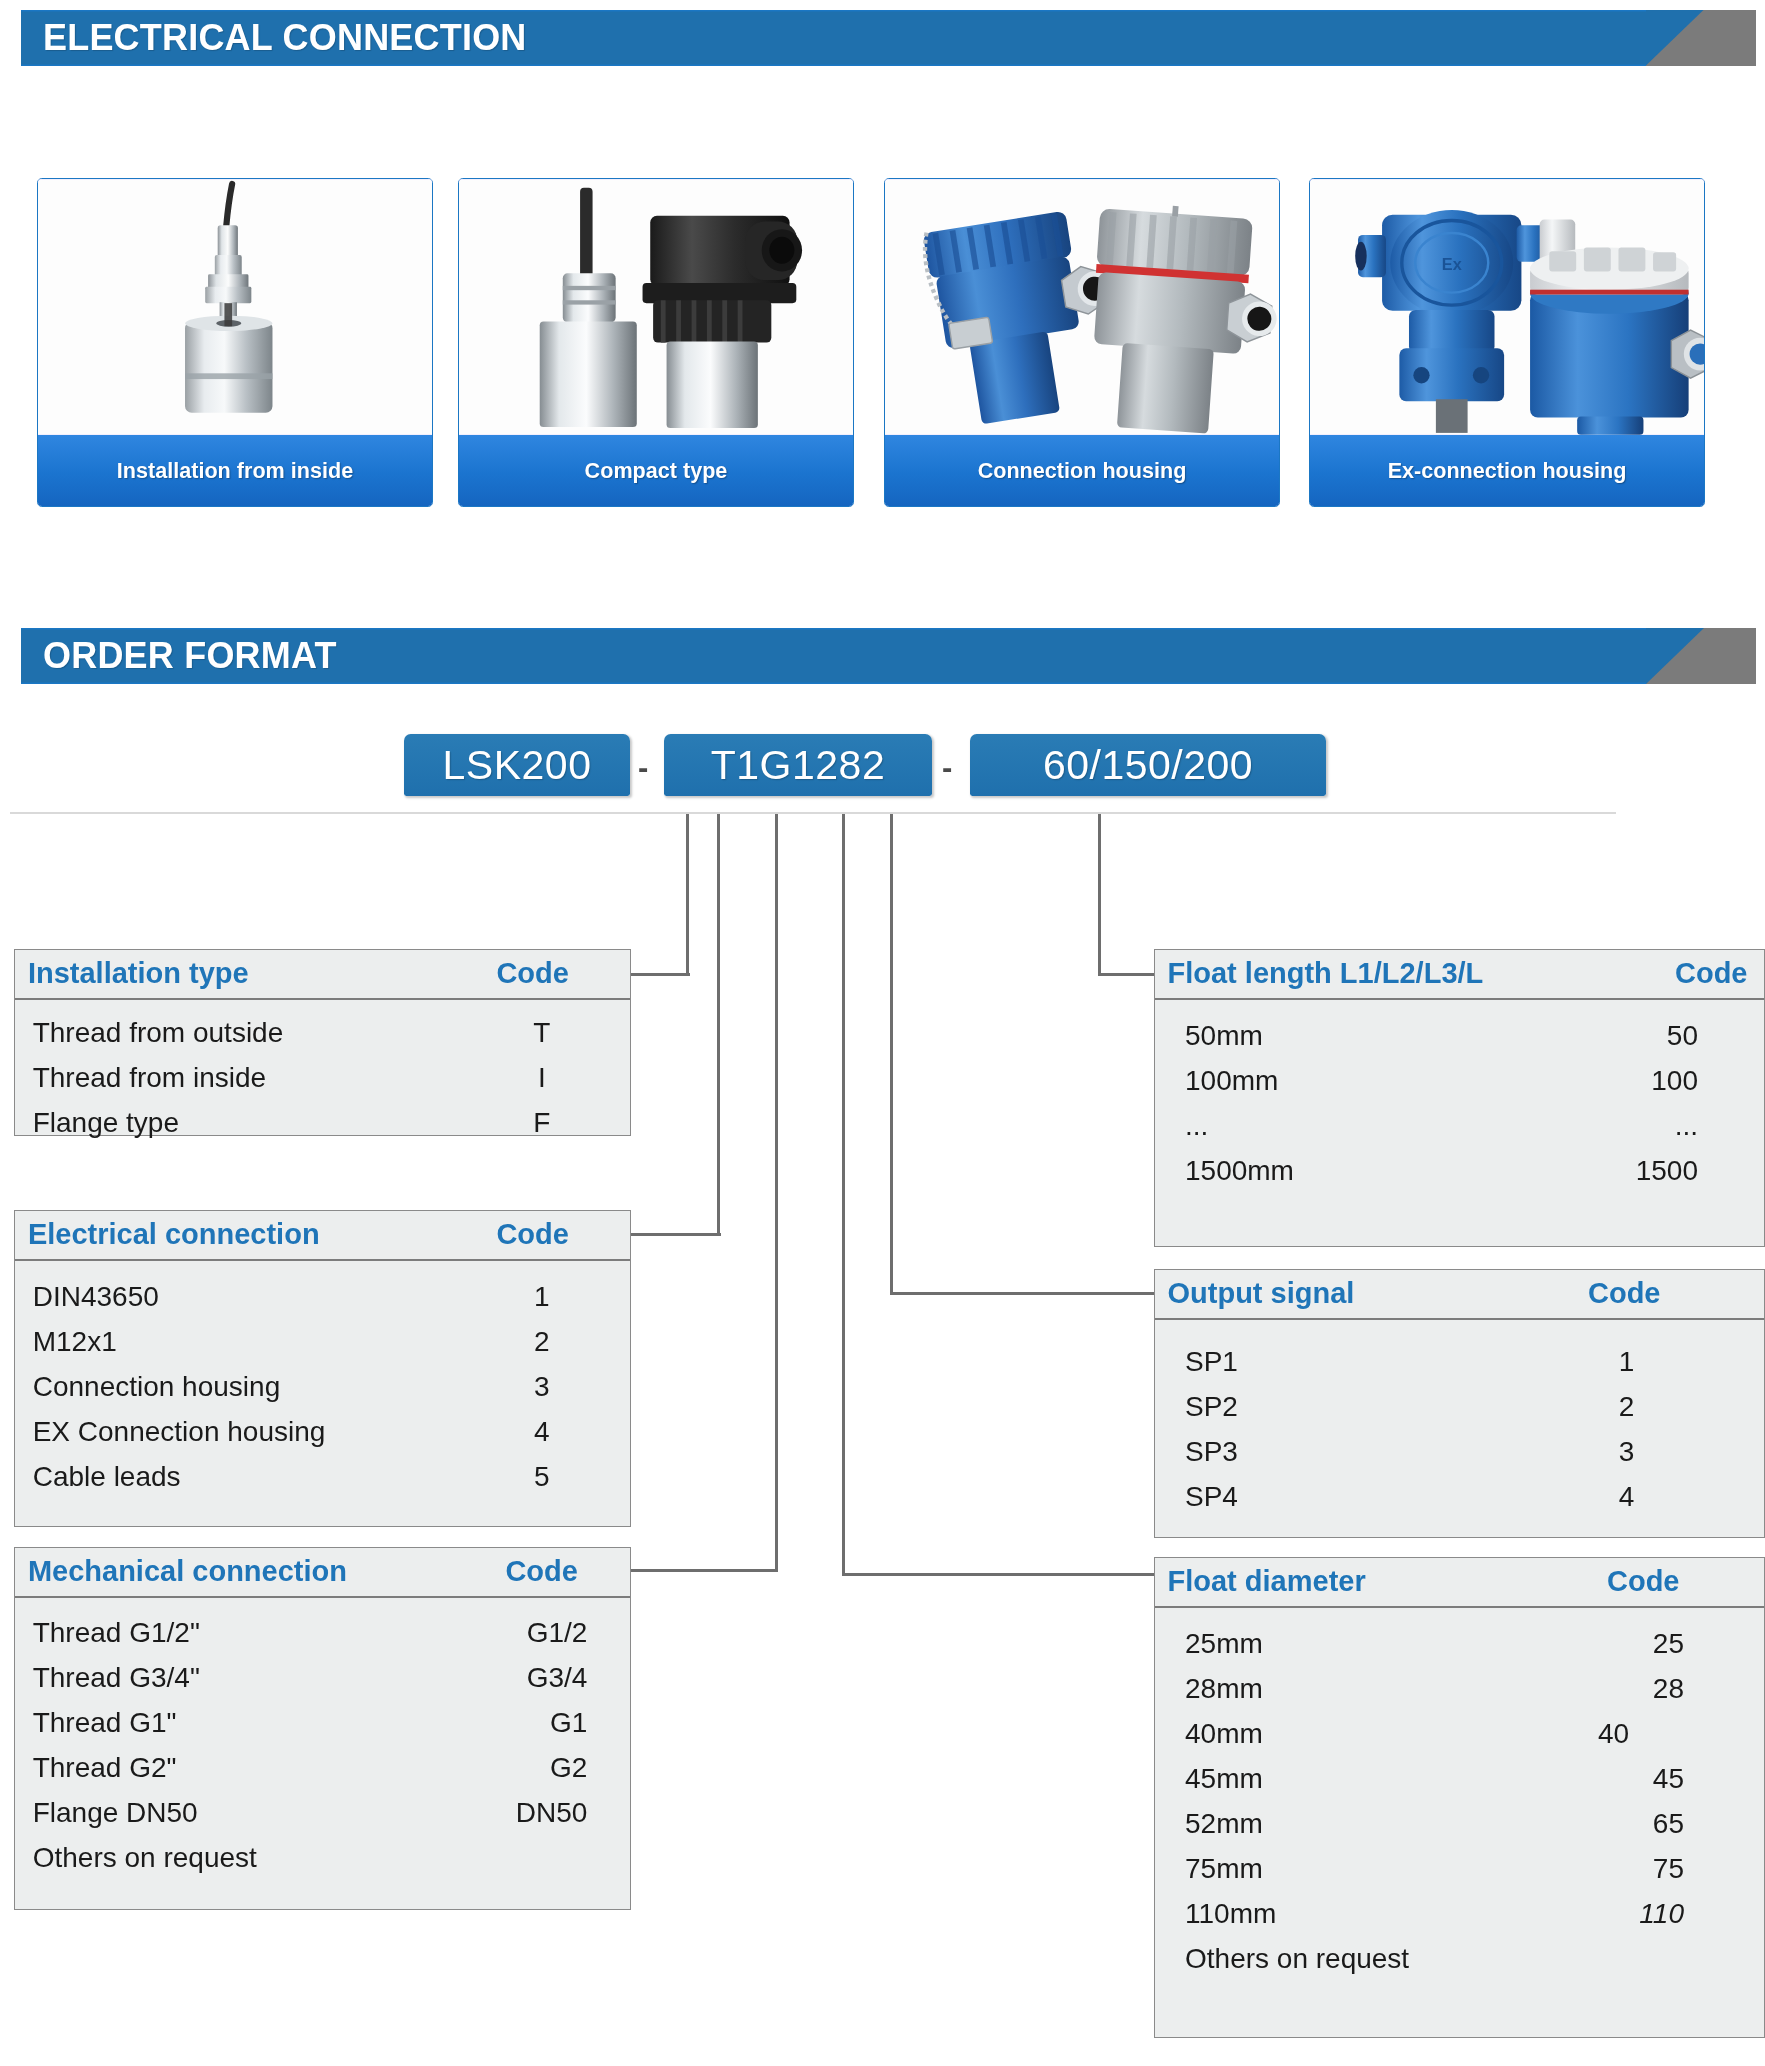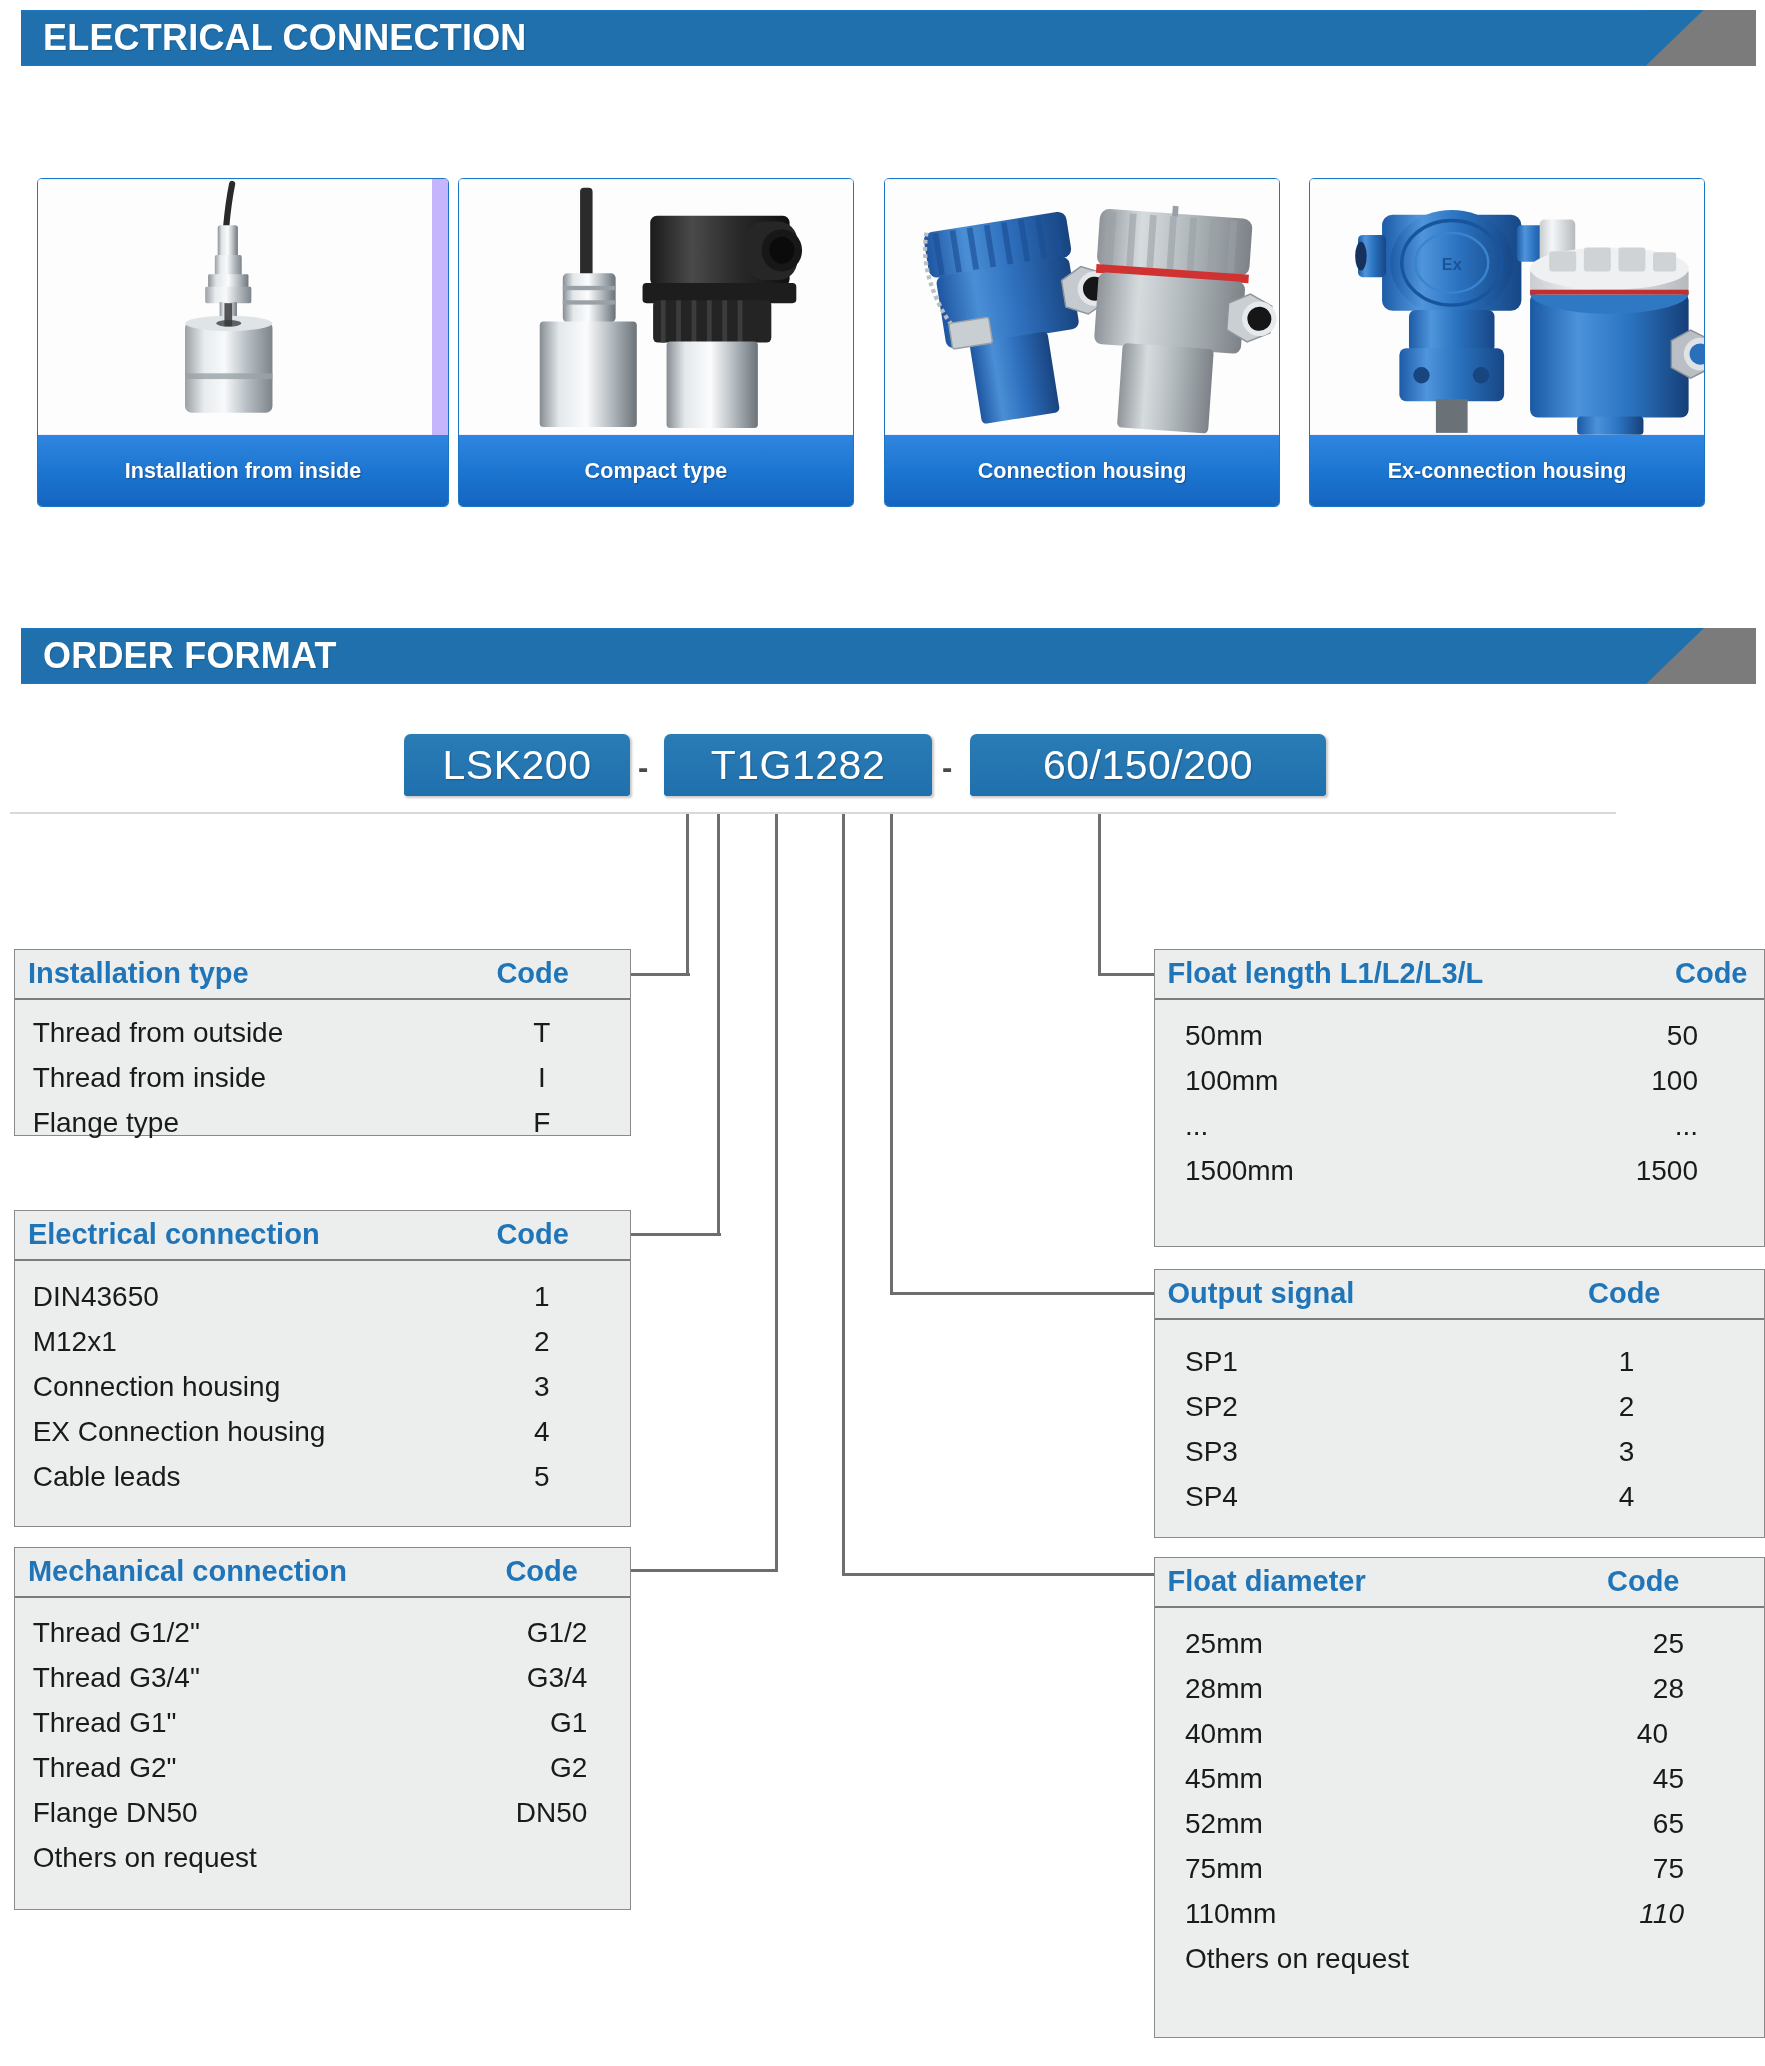--- a/index.html
+++ b/index.html
@@ -146,21 +146,21 @@
 </head>
 <body>
 
 <div class="banner" style="top:9.6px; width:1734px;">
   <div class="bar-blue" style="width:1656px;"></div>
   <div class="bar-gray" style="left:1625px; width:110px;"></div>
   <div class="notch" style="left:1625px;"></div>
   <div class="btext">ELECTRICAL CONNECTION</div>
 </div>
 
-<div class="card" style="left:37px; top:178px; width:394px; height:327px;padding-left:16px;">
+<div class="card" style="left:37px; top:178px; width:394px; height:327px;">
   <div class="photo">
     <svg width="394" height="256" viewBox="0 0 820 532">
       <defs>
         <linearGradient id="steel1" x1="0" y1="0" x2="1" y2="0">
           <stop offset="0%" stop-color="#9aa0a4"></stop>
             <stop offset="22%" stop-color="#e8ecef"></stop>
           <stop offset="45%" stop-color="#f7f9fa"></stop>
             <stop offset="70%" stop-color="#b9c0c5"></stop>
           <stop offset="100%" stop-color="#7d858a"></stop>
         </linearGradient>
@@ -533,21 +533,21 @@
     <div class="row">
       <div class="lbl" style="left:30px;">25mm</div>
       <div class="val" style="left:404px; width:125px;">25</div>
     </div>
     <div class="row">
       <div class="lbl" style="left:30px;">28mm</div>
       <div class="val" style="left:404px; width:125px;">28</div>
     </div>
     <div class="row">
       <div class="lbl" style="left:30px;">40mm</div>
-      <div class="val" style="left:388px; width:125px;">40</div>
+      <div class="val" style="left:396px; width:125px;text-align:center;">40</div>
     </div>
     <div class="row">
       <div class="lbl" style="left:30px;">45mm</div>
       <div class="val" style="left:404px; width:125px;">45</div>
     </div>
     <div class="row">
       <div class="lbl" style="left:30px;">52mm</div>
       <div class="val" style="left:404px; width:125px;">65</div>
     </div>
     <div class="row">

